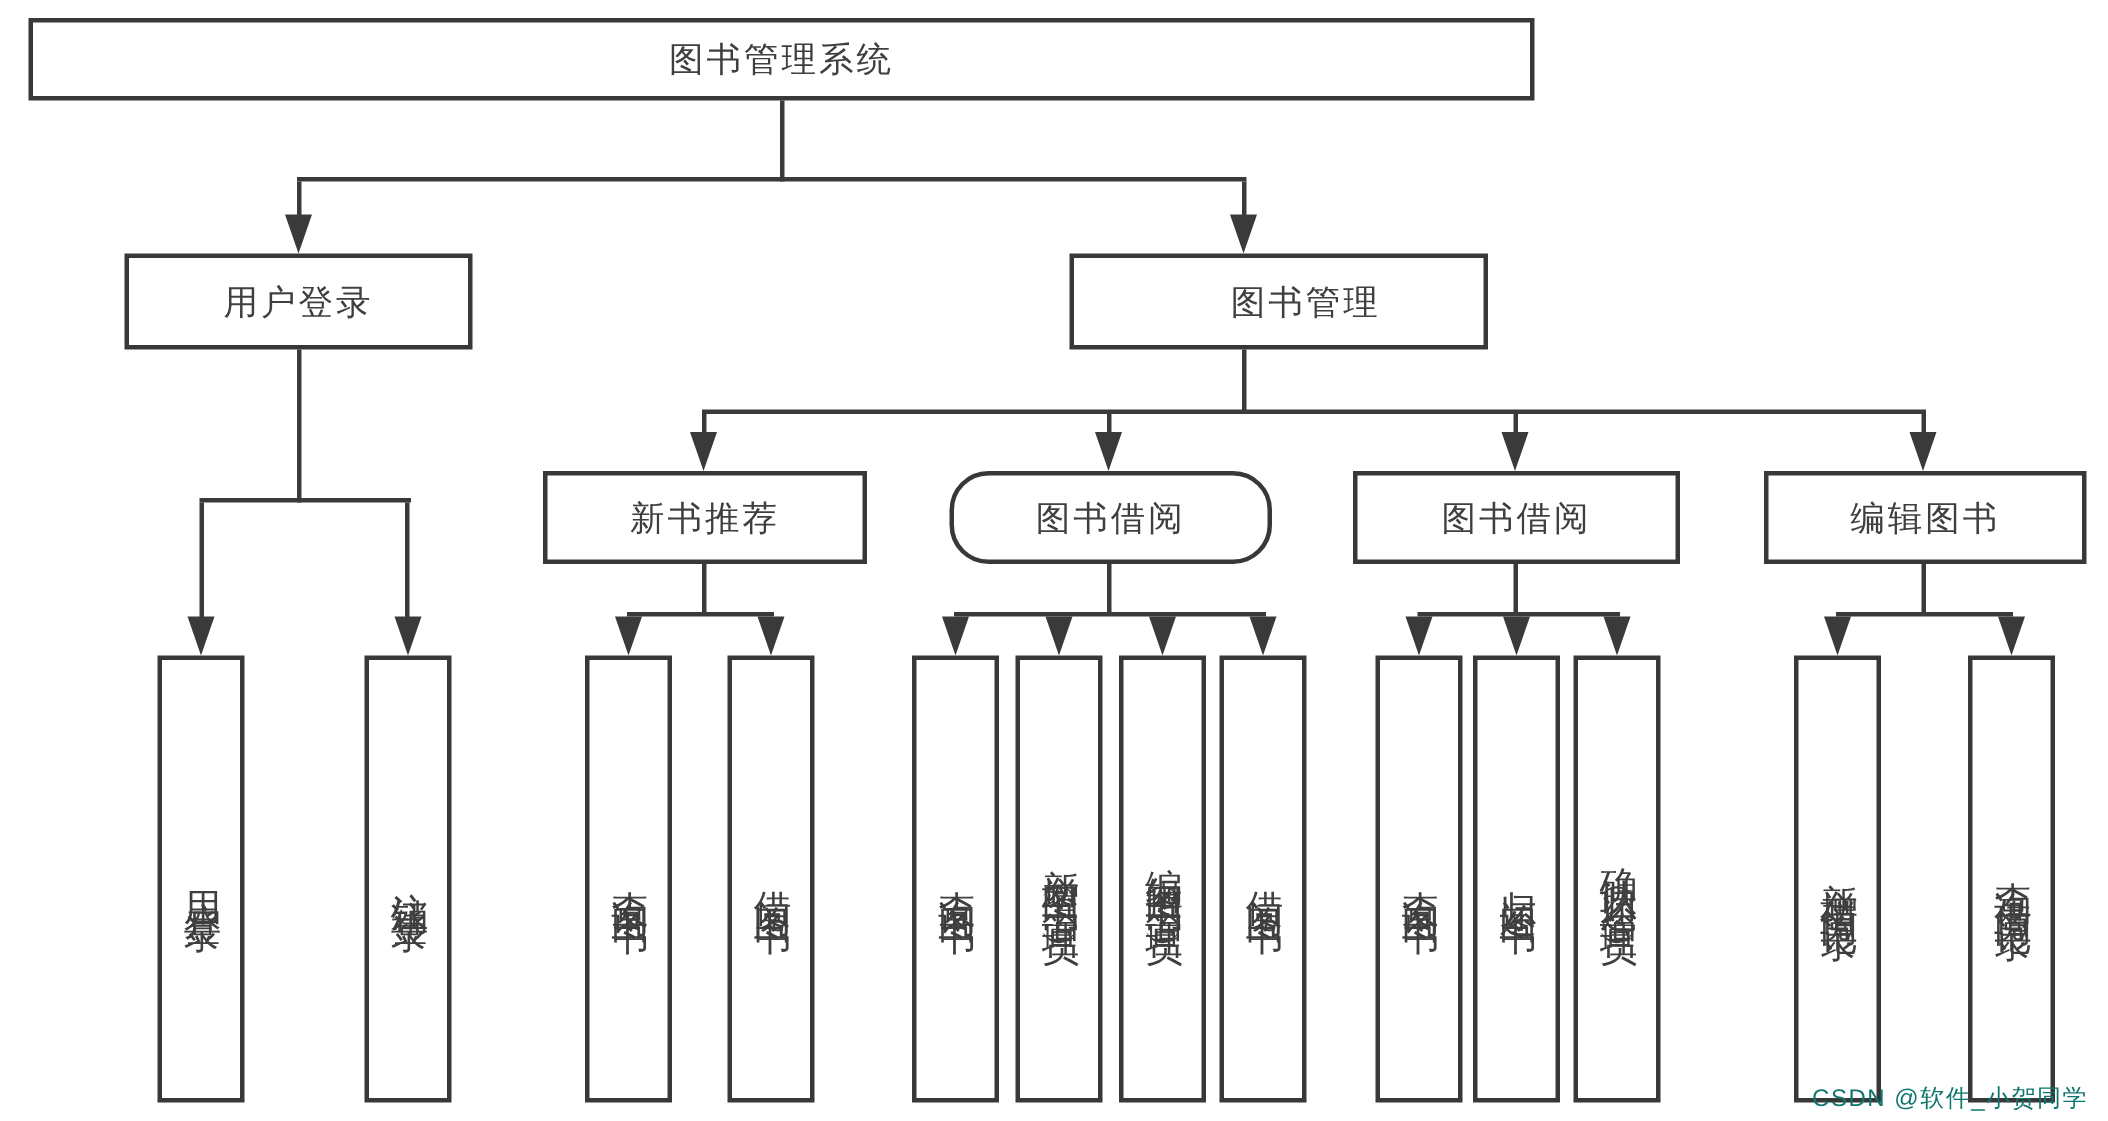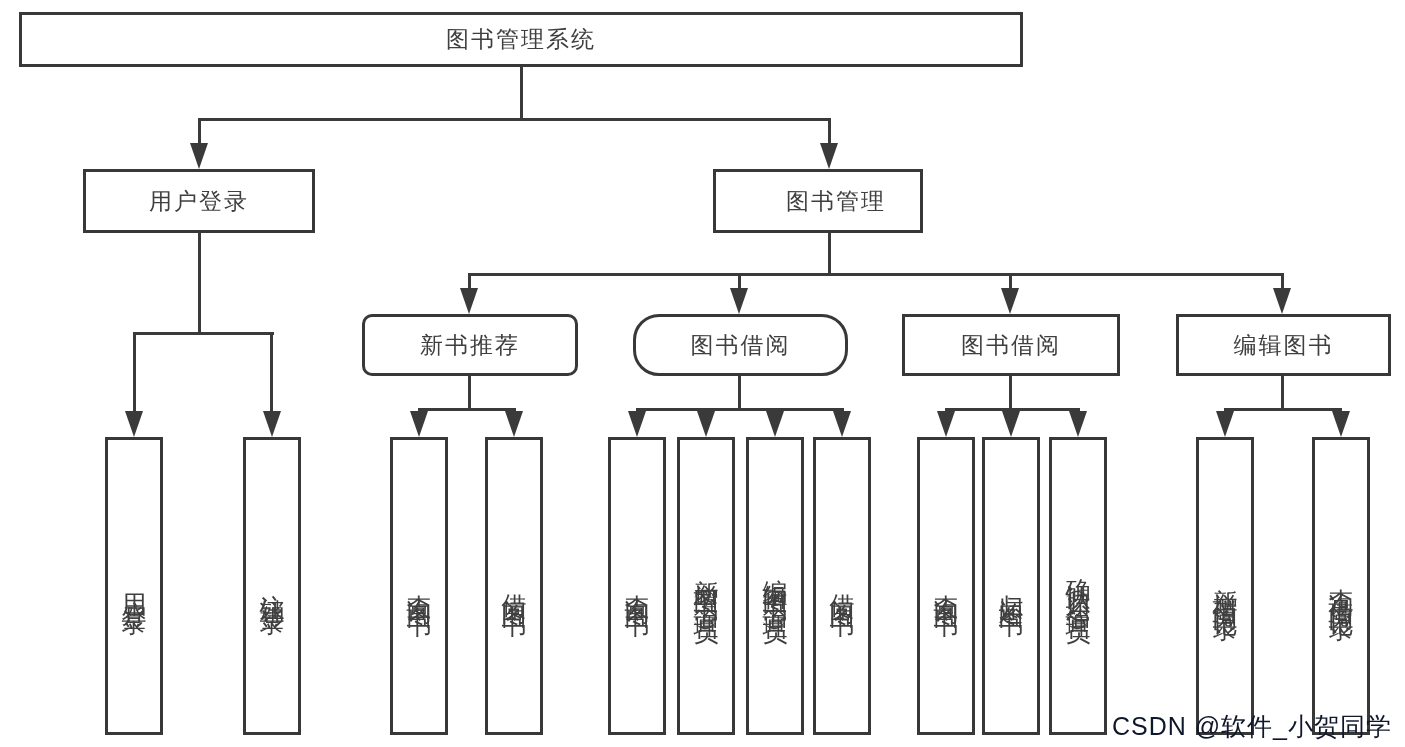--- a/index.html
+++ b/index.html
@@ -42,22 +42,22 @@
     width: 0;
     height: 0;
     border-left: 9px solid transparent;
     border-right: 9px solid transparent;
     border-top: 26px solid #3a3a3a;
   }
   .watermark {
     position: absolute;
     right: 13px;
     bottom: 4px;
-    font-size: 25px;
-    color: #0f172a;
+    font-size: 16px;
+    color: #0f766e;
     letter-spacing: 1px;
     white-space: nowrap;
   }
 </style>
 </head>
 <body>
 
 <div class="canvas">
 
   <div class="box h" style="left:19px; top:12px; width:1004px; height:55px;">
@@ -67,21 +67,21 @@
   <div class="line" style="left:520px; top:67px; width:3px; height:54px;"></div>
   <div class="line" style="left:198px; top:118px; width:633px; height:3px;"></div>
   <div class="line" style="left:198px; top:121px; width:3px; height:25px;"></div>
   <div class="line" style="left:828px; top:121px; width:3px; height:25px;"></div>
   <div class="arrow" style="left:190px; top:143px;"></div>
   <div class="arrow" style="left:820px; top:143px;"></div>
 
   <div class="box h" style="left:83px; top:169px; width:232px; height:64px;">
     <span>用户登录</span>
   </div>
-  <div class="box h" style="left:713px; top:169px; width:210px; height:64px;padding-left:36px;">
+  <div class="box h" style="left:713px; top:169px; width:279px; height:64px;padding-left:36px;">
     <span>图书管理</span>
   </div>
 
   <div class="line" style="left:198px; top:233px; width:3px; height:102px;"></div>
   <div class="line" style="left:133px; top:332px; width:141px; height:3px;"></div>
   <div class="line" style="left:133px; top:335px; width:3px; height:78px;"></div>
   <div class="line" style="left:270px; top:335px; width:3px; height:78px;"></div>
   <div class="arrow" style="left:125px; top:411px;"></div>
   <div class="arrow" style="left:263px; top:411px;"></div>
 
@@ -89,21 +89,21 @@
   <div class="line" style="left:468px; top:273px; width:816px; height:3px;"></div>
   <div class="line" style="left:468px; top:276px; width:3px; height:14px;"></div>
   <div class="line" style="left:738px; top:276px; width:3px; height:14px;"></div>
   <div class="line" style="left:1009px; top:276px; width:3px; height:14px;"></div>
   <div class="line" style="left:1281px; top:276px; width:3px; height:14px;"></div>
   <div class="arrow" style="left:460px; top:288px;"></div>
   <div class="arrow" style="left:730px; top:288px;"></div>
   <div class="arrow" style="left:1001px; top:288px;"></div>
   <div class="arrow" style="left:1273px; top:288px;"></div>
 
-  <div class="box h" style="left:362px; top:314px; width:216px; height:62px;border-radius:10px;">
+  <div class="box h" style="left:362px; top:314px; width:216px; height:62px;">
     <span>新书推荐</span>
   </div>
   <div class="box h" style="left:633px; top:314px; width:215px; height:62px;border-radius:26px;">
     <span>图书借阅</span>
   </div>
   <div class="box h" style="left:902px; top:314px; width:218px; height:62px;">
     <span>图书借阅</span>
   </div>
   <div class="box h" style="left:1176px; top:314px; width:215px; height:62px;">
     <span>编辑图书</span>

